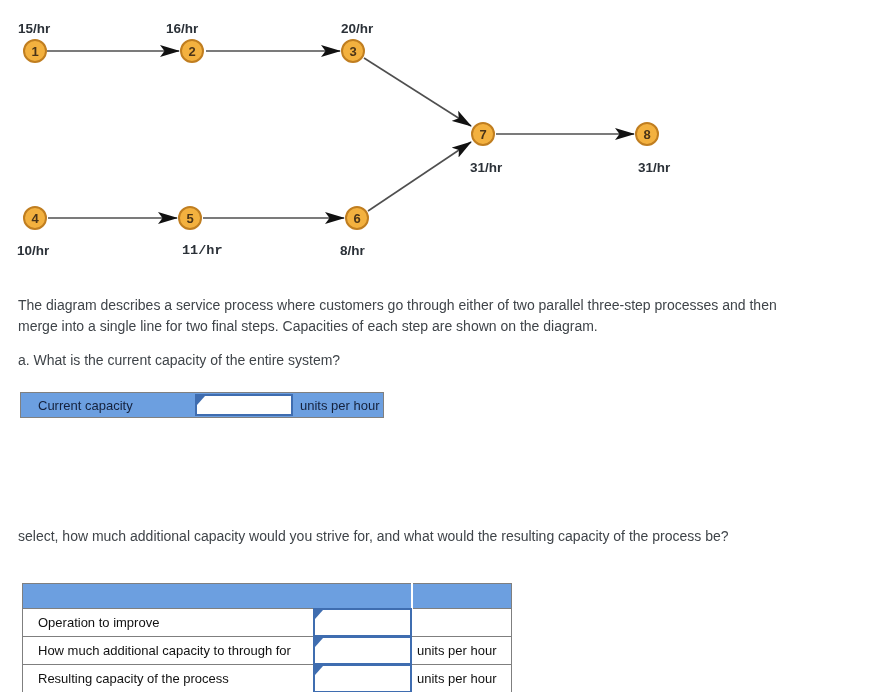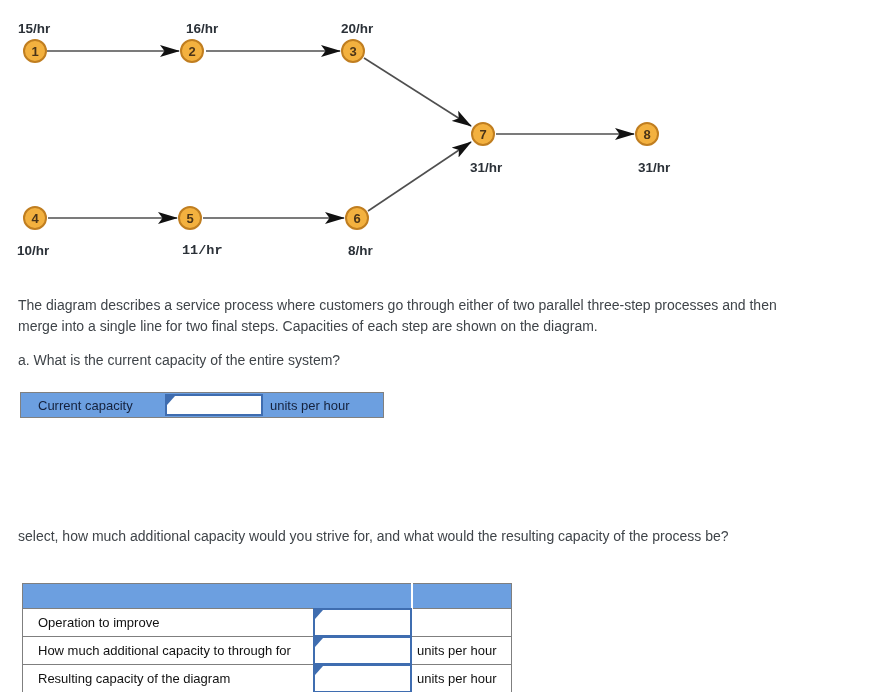--- a/index.html
+++ b/index.html
@@ -39,21 +39,21 @@
     width:100%; height:100%; border:none; outline:none; background:transparent;
     font-family:"Liberation Sans", sans-serif; font-size:13px; padding:0 5px;
   }
   
   .table-a {
     position:absolute; left:20px; top:392px; width:364px; height:26px;
     background:#6C9FE0; border:1px solid #808080;
     display:flex; align-items:center;
   }
   .table-a .ta-label {
-    padding-left:17px; width:144px; font-size:13px; color:#14213c;
+    padding-left:17px; width:174px; font-size:13px; color:#14213c;
   }
   .table-a .answer-box { width:98px; height:22px; flex:none; }
   .table-a .ta-units { margin-left:7px; font-size:13px; color:#14213c; }
   
   .table-b {
     position:absolute; left:22px; top:583px;
     border-collapse:collapse; table-layout:fixed;
   }
   .table-b th, .table-b td { border:1px solid #7f7f7f; }
   .table-b th { background:#6C9FE0; height:25px; }
@@ -104,25 +104,25 @@
         <span>6</span>
       </div>
     <div class="node" style="left:471px; top:122px;">
         <span>7</span>
       </div>
     <div class="node" style="left:635px; top:122px;">
         <span>8</span>
       </div>
 
     <div class="cap" style="left:18px;  top:21px;">15/hr</div>
-    <div class="cap" style="left:186px; top:21px;">16/hr</div>
+    <div class="cap" style="left:166px; top:21px;">16/hr</div>
     <div class="cap" style="left:341px; top:21px;">20/hr</div>
     <div class="cap" style="left:17px;  top:243px;">10/hr</div>
     <div class="cap" style="left:182px; top:243px;font-family:Liberation Mono, monospace;">11/hr</div>
-    <div class="cap" style="left:348px; top:243px;">8/hr</div>
+    <div class="cap" style="left:340px; top:243px;">8/hr</div>
     <div class="cap" style="left:470px; top:160px;">31/hr</div>
     <div class="cap" style="left:638px; top:160px;">31/hr</div>
   </div>
 
   <div class="textblock" style="top:350px;">
     <span class="line">a. What is the current capacity of the entire system?</span>
   </div>
 
   <div class="textblock" style="top:295px;">
     <span class="line">The diagram describes a service process where customers go through either of two parallel three-step processes and then</span>
@@ -159,21 +159,21 @@
     <tr>
       <td class="lbl">How much additional capacity to through for</td>
       <td class="inp">
         <span class="answer-box cell">
           <input type="text" value="" style="">
         </span>
       </td>
       <td class="unt">units per hour</td>
     </tr>
     <tr>
-      <td class="lbl">Resulting capacity of the diagram</td>
+      <td class="lbl">Resulting capacity of the process</td>
       <td class="inp">
         <span class="answer-box cell">
           <input type="text" value="" style="">
         </span>
       </td>
       <td class="unt">units per hour</td>
     </tr>
   </tbody>
     </table>
 

